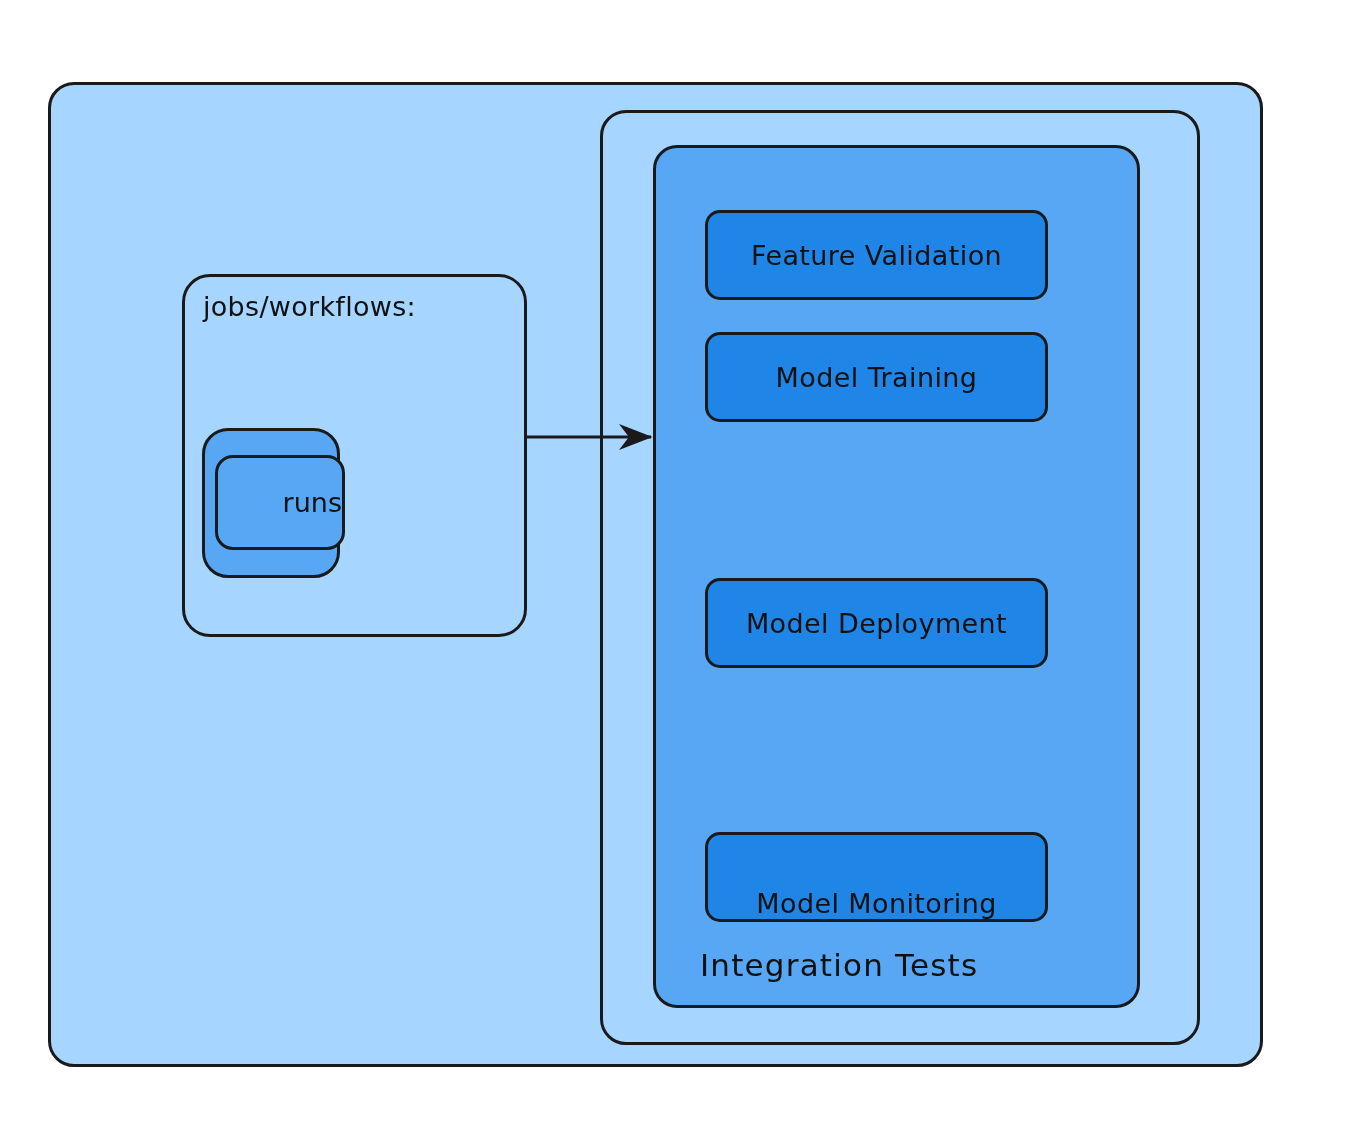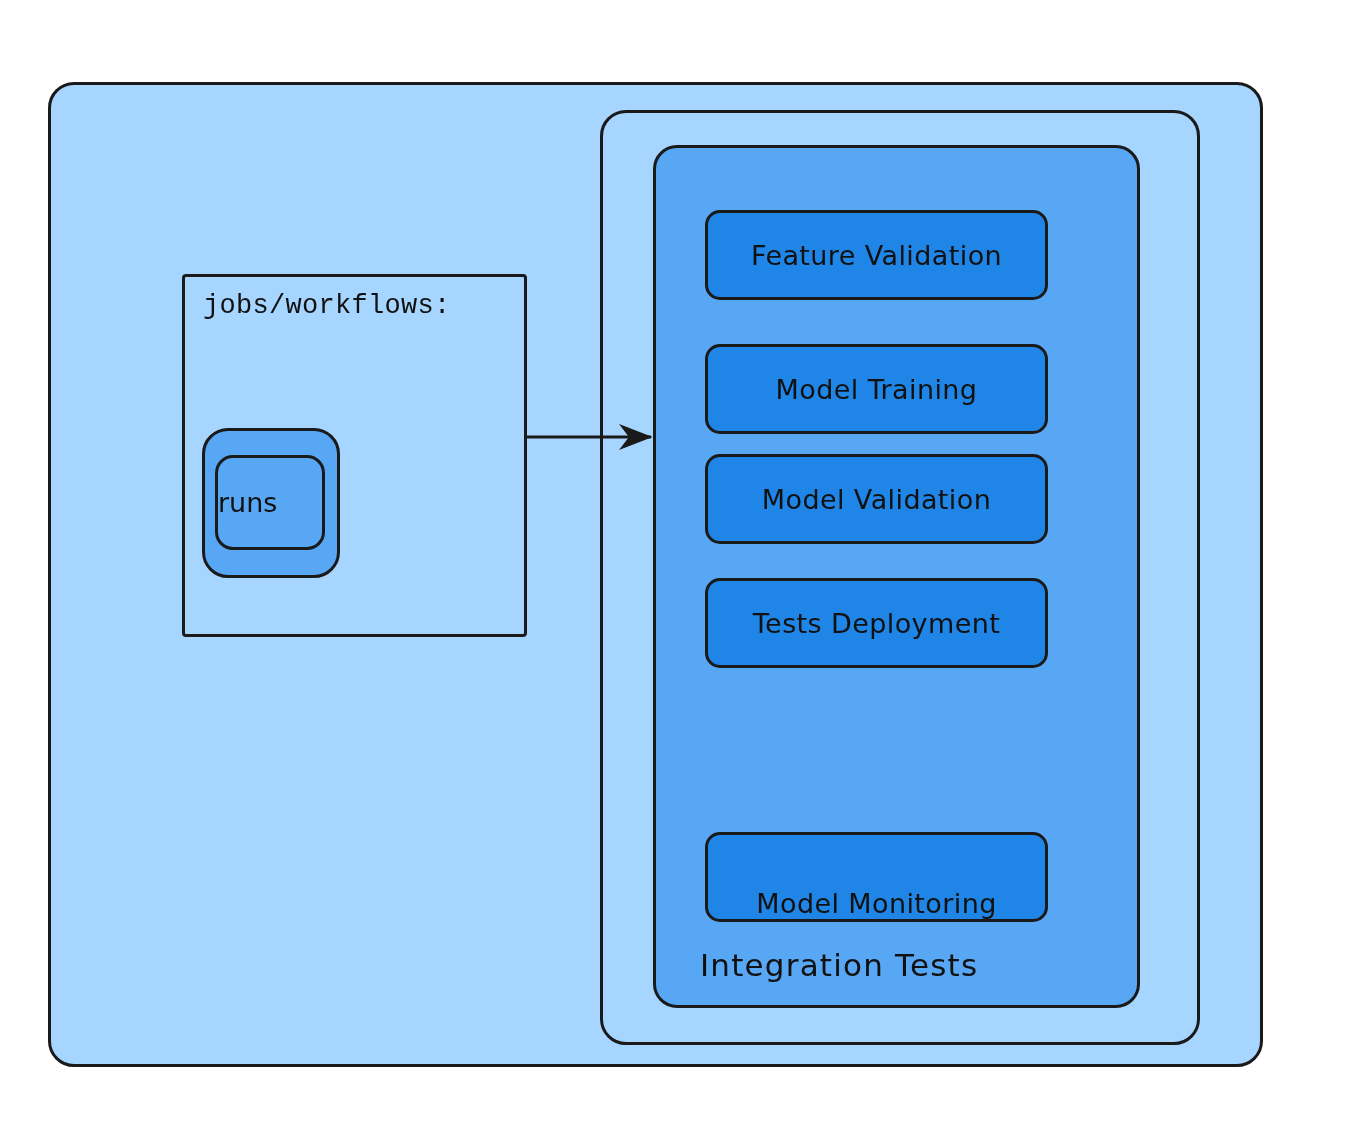--- a/index.html
+++ b/index.html
@@ -42,23 +42,22 @@
     border-radius: 26px;
   }
 
   
   #jobs-workflows-box {
     left: 182px;
     top: 274px;
     width: 345px;
     height: 363px;
     background: #a6d5ff;
-    border-radius: 4px;
+    border-radius: 28px;
     flex-direction: column;
-    font-family: Liberation Mono, monospace;
   }
   #jobs-workflows-label {
     position: absolute;
     left: 18px;
     top: 14px;
     font-size: 27px;
     color: #111111;
     white-space: nowrap;
     letter-spacing: 0.3px;
   }
@@ -71,26 +70,26 @@
     height: 150px;
     background: #58a7f5;
     border-radius: 26px;
     align-items: center;
     justify-content: center;
   }
   
   #runs-node {
     left: 215px;
     top: 455px;
-    width: 110px;
+    width: 130px;
     height: 95px;
     background: #58a7f5;
     border-radius: 18px;
     align-items: center;
-    justify-content: flex-start;
+    justify-content: flex-end;
   }
   #runs-node-label {
     font-size: 27px;
     color: #111111;
     white-space: nowrap;
   }
 
   
   #tests-outer-container {
     left: 600px;
@@ -173,28 +172,25 @@
 
   <div class="box" id="tests-outer-container"></div>
 
   <div class="box" id="integration-tests-container">
     <span id="integration-tests-label">Integration Tests</span>
   </div>
 
   <div class="stage-node" style="top:210px;">
     <span class="stage-node-label">Feature Validation</span>
   </div>
-  <div class="stage-node" style="top:344px;">
+  <div class="stage-node" style="top:332px;">
     <span class="stage-node-label">Model Training</span>
   </div>
-  <div class="stage-node" style="top:454px;">
-    <span class="stage-node-label">Model Validation</span>
-  </div>
   <div class="stage-node" style="top:578px;">
-    <span class="stage-node-label">Tests Deployment</span>
+    <span class="stage-node-label">Model Deployment</span>
   </div>
   <div class="stage-node" style="top:832px;align-items:flex-end;">
     <span class="stage-node-label">Model Monitoring</span>
   </div>
 
   <svg id="connector-arrow" viewBox="0 0 1348 1144" xmlns="http://www.w3.org/2000/svg">
     <defs>
       <marker id="arrowhead" markerWidth="11" markerHeight="9" refX="10" refY="4.5" orient="auto" markerUnits="strokeWidth">
         <path d="M0,0.4 L10.5,4.5 L0,8.6 L3.1,4.5 Z" fill="#1a1a1a"></path>
       </marker>

